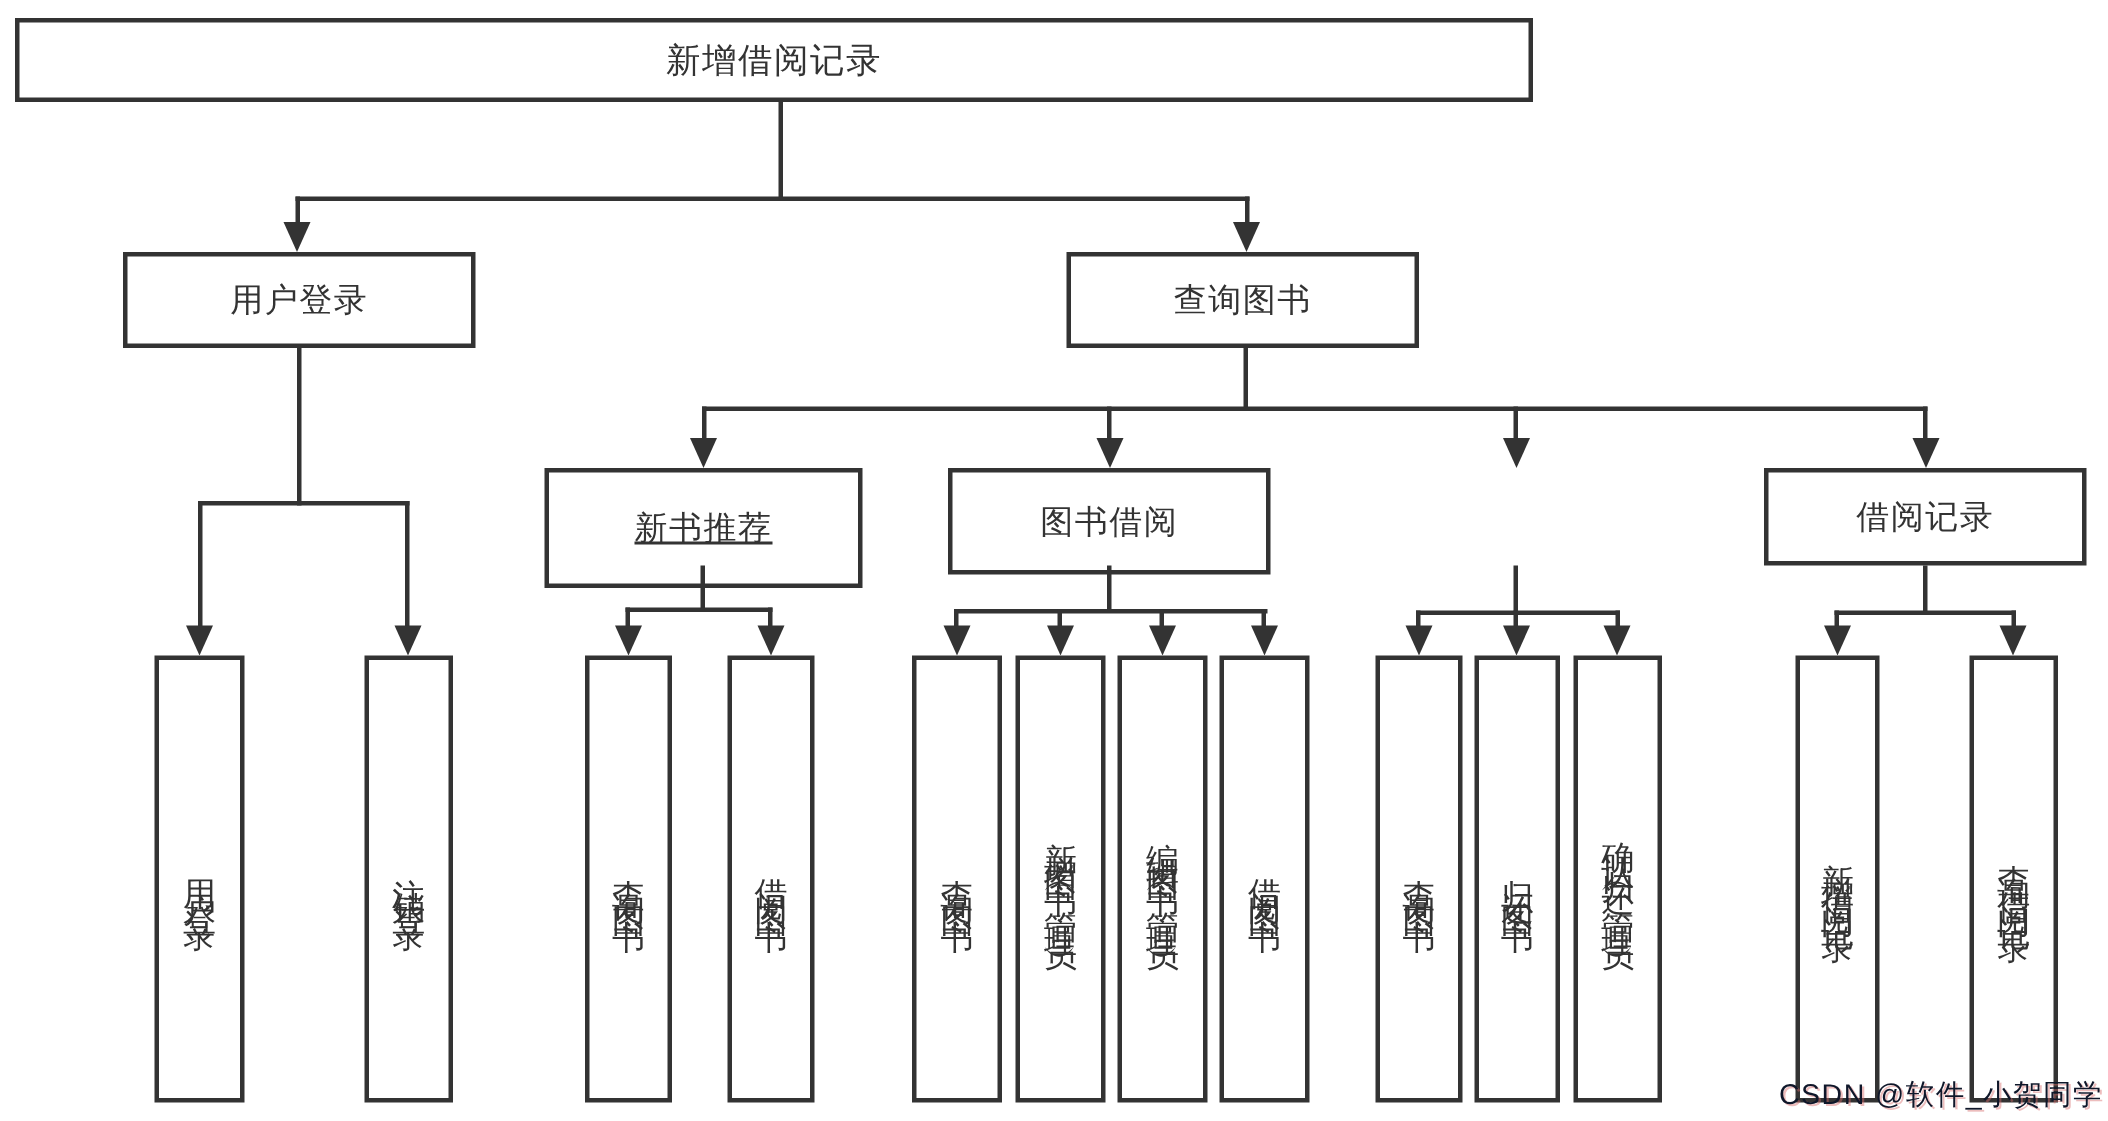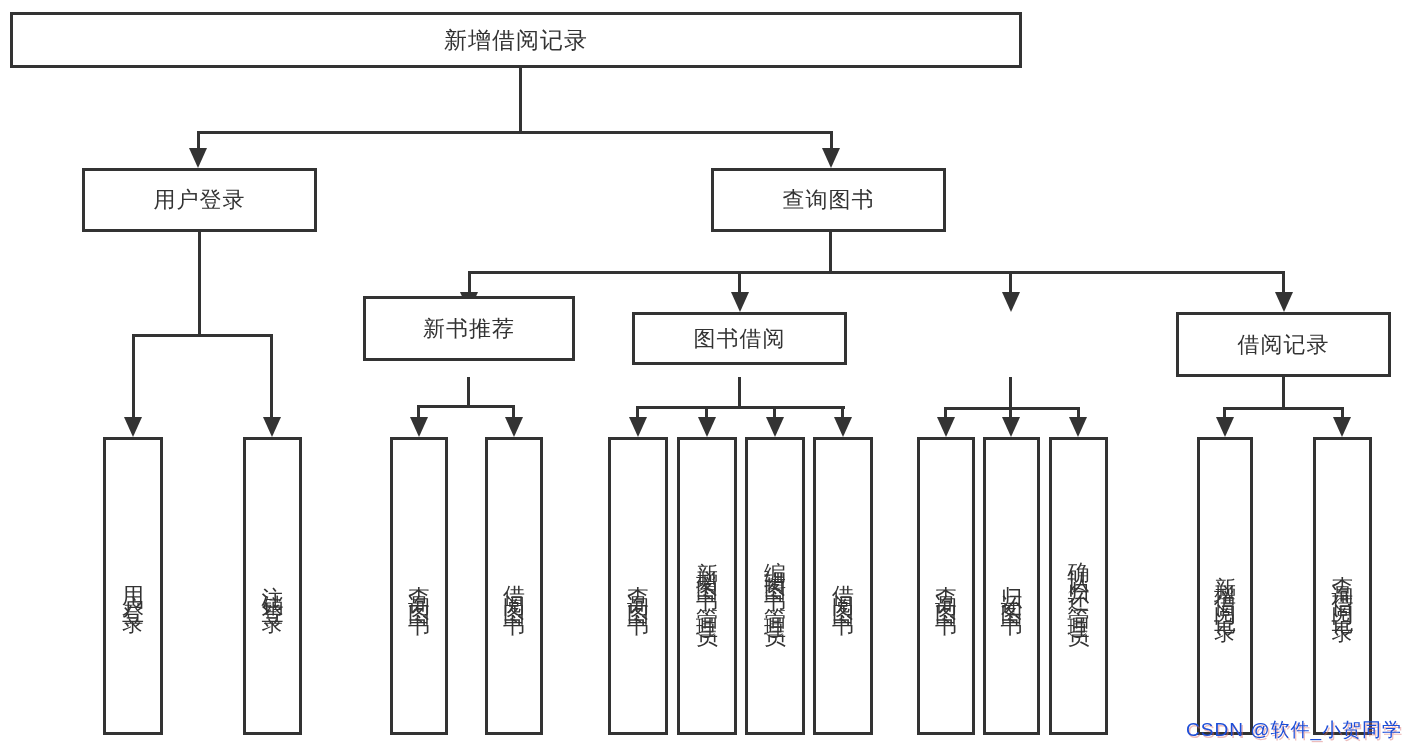--- a/index.html
+++ b/index.html
@@ -21,21 +21,21 @@
     writing-mode:vertical-rl;text-orientation:mixed;letter-spacing:0.42em;line-height:1;
     white-space:nowrap;
   }
   .line{position:absolute;background:#333333;}
   .arrow{
     position:absolute;width:0;height:0;
     border-left:9px solid transparent;border-right:9px solid transparent;
     border-top:20px solid #333333;
   }
   .watermark{
-    position:absolute;right:3px;bottom:4px;font-size:19px;color:#1d4ed8;
+    position:absolute;right:3px;bottom:4px;font-size:19px;color:#0f172a;
     letter-spacing:1px;text-shadow:1.5px 1.5px 0 rgba(216,108,108,0.45);white-space:nowrap;
   }
 </style>
 </head>
 <body>
 
 <div id="canvas">
 
   <div class="hbox" style="left:10px;top:12px;width:1012px;height:56px;font-size:23px;">
     <span>新增借阅记录</span>
@@ -66,24 +66,24 @@
   <div class="line" style="left:468px;top:271px;width:817px;height:3px;"></div>
   <div class="line" style="left:468px;top:271px;width:3px;height:24px;"></div>
   <div class="arrow" style="left:460px;top:292px;"></div>
   <div class="line" style="left:738px;top:271px;width:3px;height:24px;"></div>
   <div class="arrow" style="left:731px;top:292px;"></div>
   <div class="line" style="left:1009px;top:271px;width:3px;height:24px;"></div>
   <div class="arrow" style="left:1002px;top:292px;"></div>
   <div class="line" style="left:1282px;top:271px;width:3px;height:24px;"></div>
   <div class="arrow" style="left:1275px;top:292px;"></div>
 
-  <div class="hbox" style="left:363px;top:296px;width:212px;height:65px;">
+  <div class="hbox" style="left:363px;top:312px;width:212px;height:80px;text-decoration:underline;">
     <span>新书推荐</span>
   </div>
-  <div class="hbox" style="left:632px;top:312px;width:215px;height:53px;">
+  <div class="hbox" style="left:632px;top:312px;width:215px;height:71px;">
     <span>图书借阅</span>
   </div>
   <div class="hbox" style="left:1176px;top:312px;width:215px;height:65px;">
     <span>借阅记录</span>
   </div>
 
   <div class="line" style="left:467px;top:377px;width:3px;height:30px;"></div>
   <div class="line" style="left:417px;top:405px;width:98px;height:3px;"></div>
   <div class="line" style="left:417px;top:405px;width:3px;height:14px;"></div>
   <div class="arrow" style="left:410px;top:417px;"></div>

